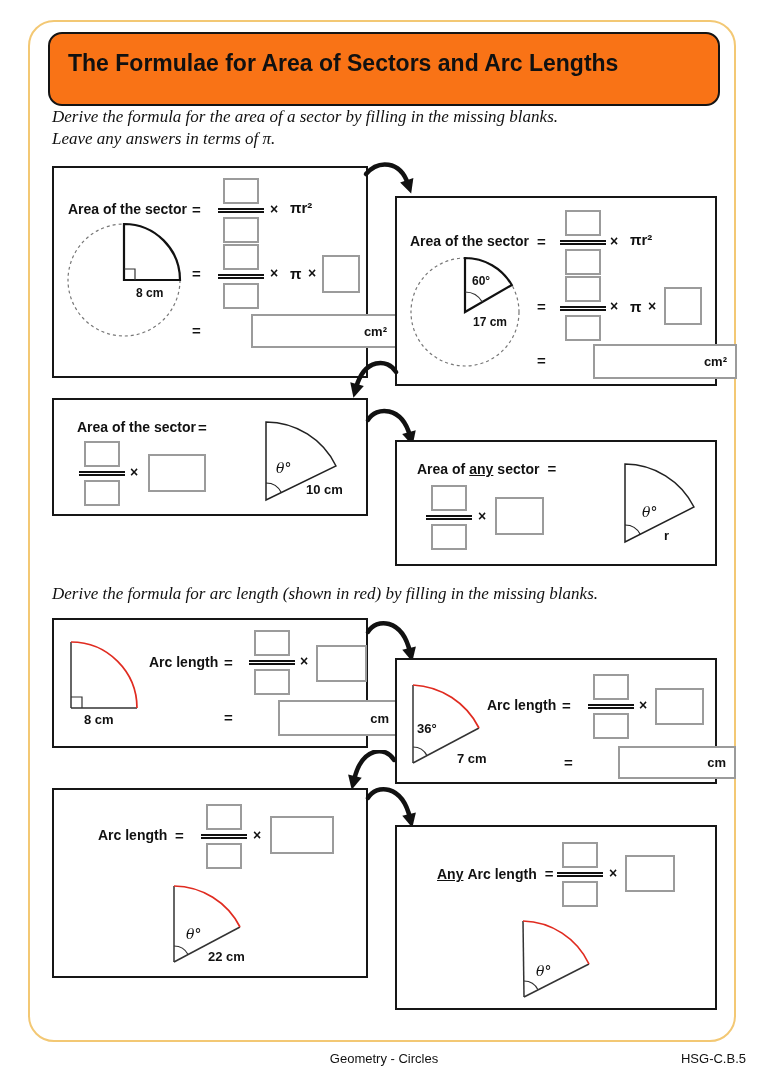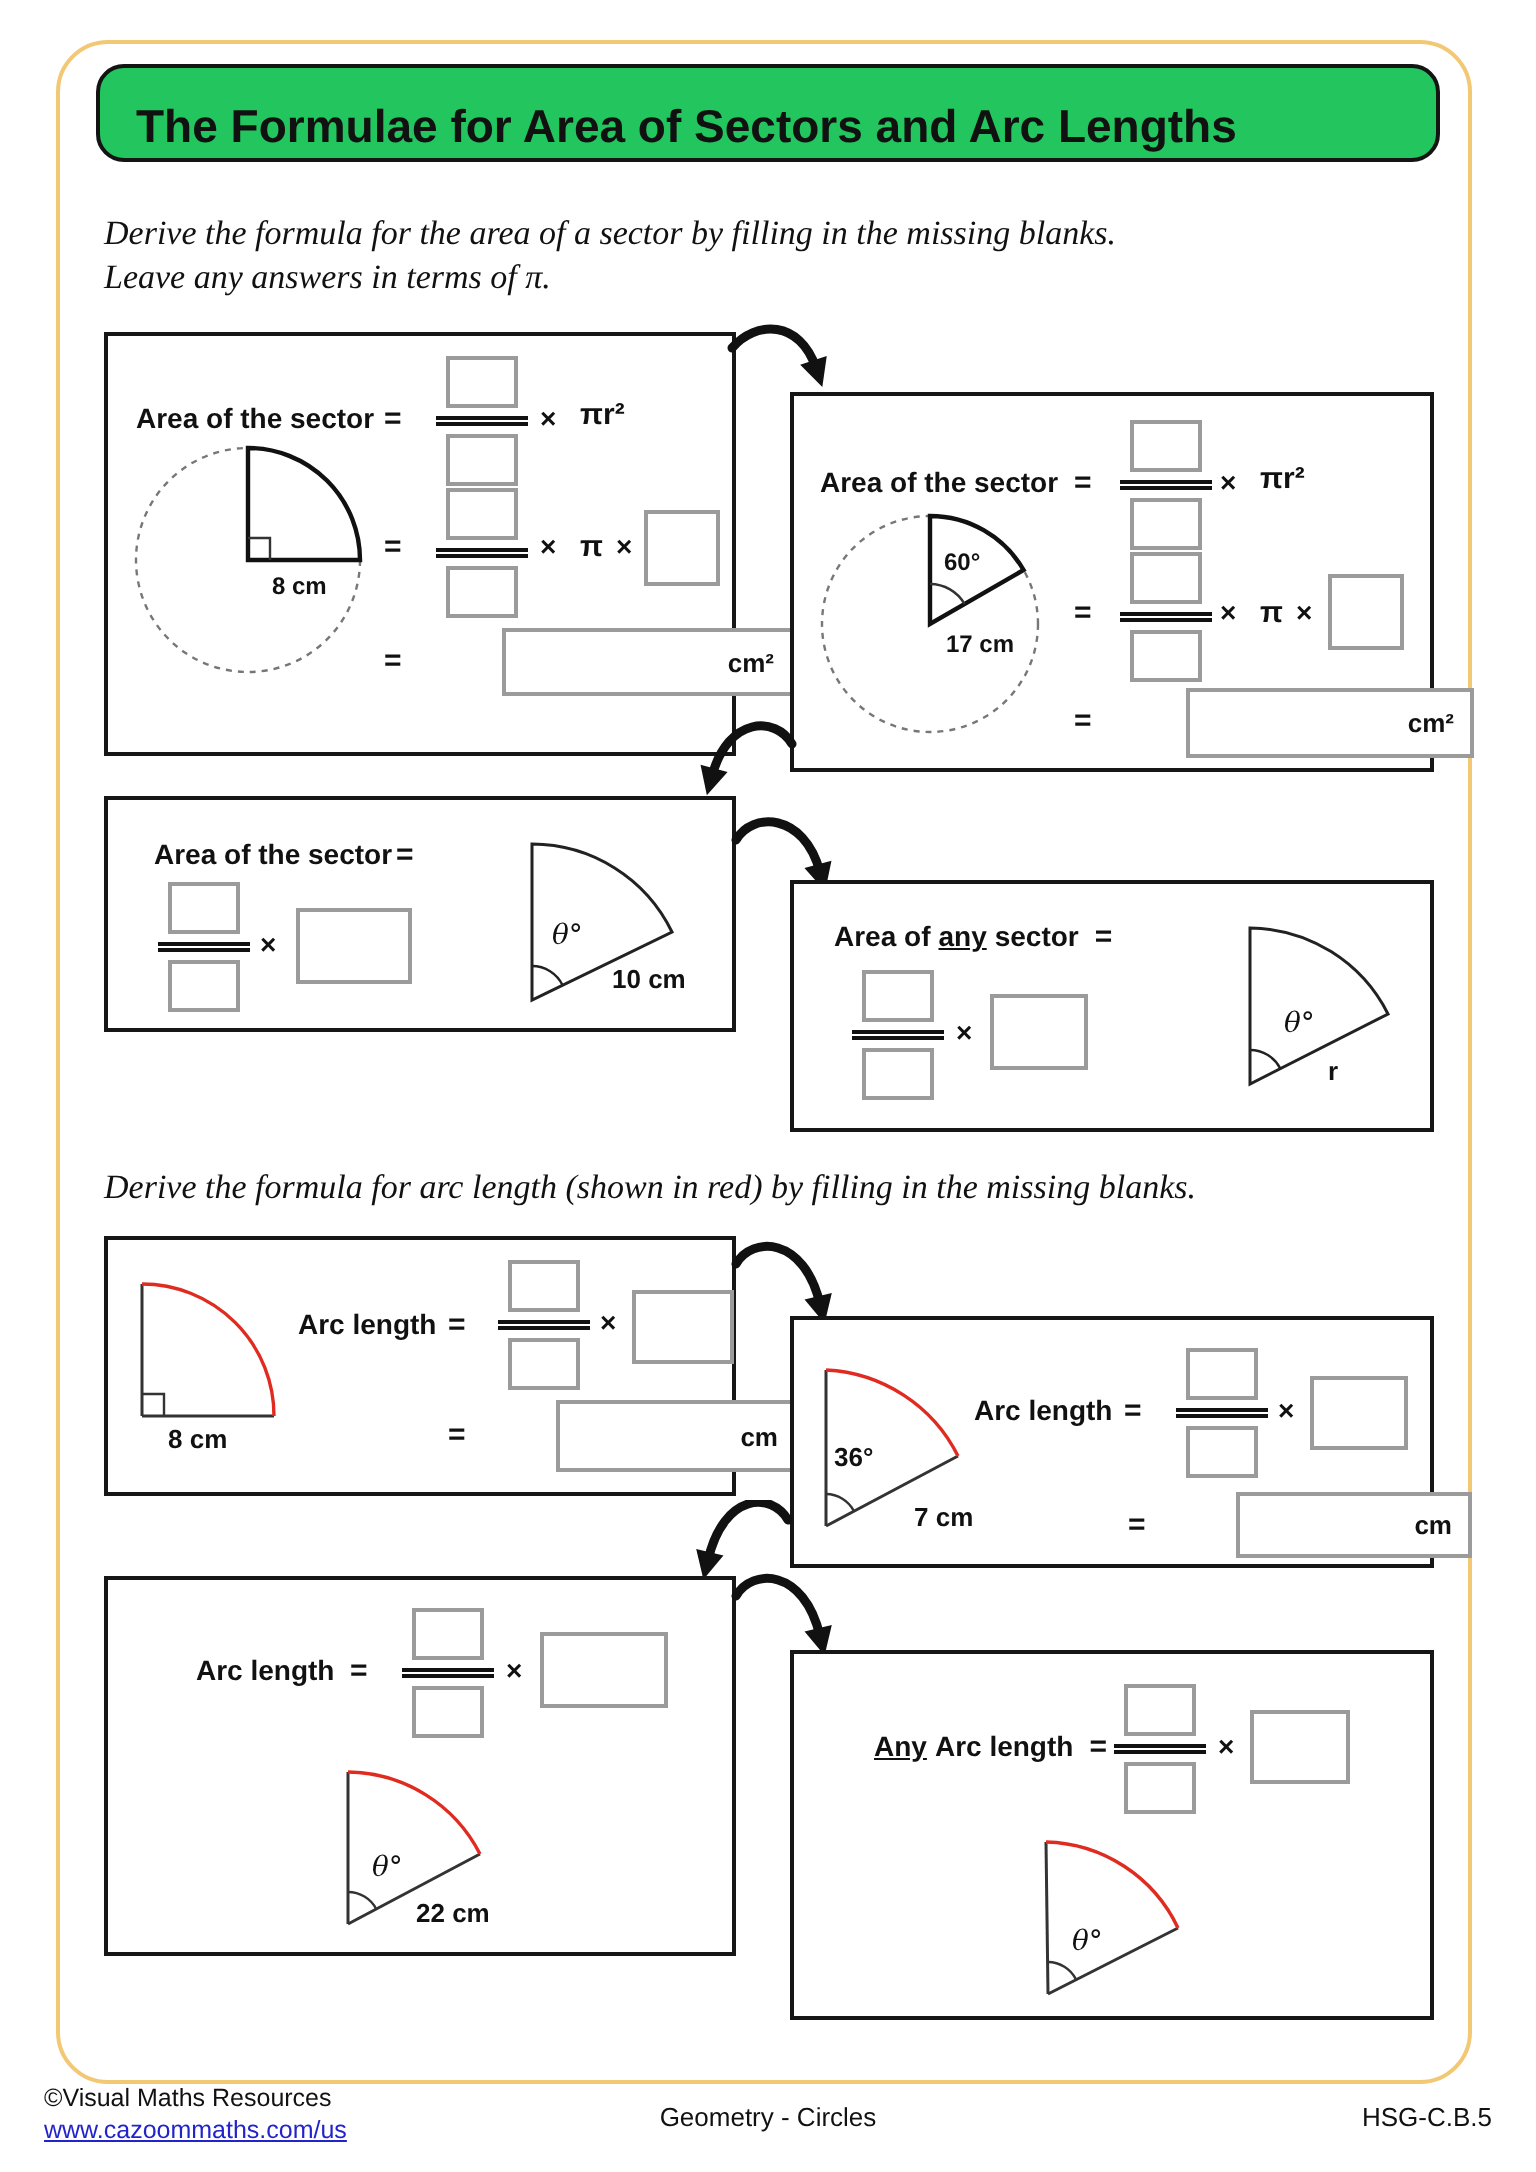--- a/index.html
+++ b/index.html
@@ -1,20 +1,20 @@
 <!DOCTYPE html>
 <html><head>
 <meta charset="utf-8">
 <style>
   html,body{margin:0;padding:0;background:#fff;}
   .page{position:relative;width:768px;height:1086px;background:#fff;overflow:hidden;
         font-family:"Liberation Sans",sans-serif;color:#111;}
   .frame{position:absolute;left:28px;top:20px;width:708px;height:1022px;
          border:2px solid #F3C874;border-radius:26px;box-sizing:border-box;}
-  .titlebox{position:absolute;left:48px;top:32px;width:672px;height:49px;background:#22c55e;
+  .titlebox{position:absolute;left:48px;top:32px;width:672px;height:74px;background:#f97316;
             border:2px solid #141414;border-radius:14px;box-sizing:border-box;}
   .title{position:absolute;left:18px;top:0;line-height:58px;font-size:23px;font-weight:bold;white-space:nowrap;}
   .logo{position:absolute;right:10px;top:5px;width:64px;text-align:center;}
   .logo-mark{display:block;margin:2px auto 0;}
   .logo-word{display:block;font-family:"Liberation Serif",serif;font-weight:bold;font-size:12px;margin-top:0;}
   .instr{position:absolute;font-family:"Liberation Serif",serif;font-style:italic;font-size:17px;line-height:22px;white-space:nowrap;}
   .wbox{position:absolute;border:2px solid #161616;background:#fff;box-sizing:border-box;}
   .lbl{position:absolute;font-weight:bold;font-size:14px;white-space:nowrap;}
   .sym{position:absolute;font-weight:bold;font-size:15px;white-space:nowrap;}
   .dlab{position:absolute;font-weight:bold;font-size:13px;white-space:nowrap;}
@@ -300,20 +300,16 @@
 
     <svg class="diagram" style="left:112px;top:86px;" width="95" height="95" viewBox="0 0 95 95">
       <path d="M15,84 L14,8" fill="none" stroke="#333" stroke-width="1.5"></path>
       <path d="M15,84 L80,51" fill="none" stroke="#333" stroke-width="1.5"></path>
       <path d="M14,8 A75,75 0 0 1 80,51" fill="none" stroke="#E02B20" stroke-width="1.7"></path>
       <path d="M15,68 A16,16 0 0 1 29,76.7" fill="none" stroke="#333" stroke-width="1.2"></path>
     </svg>
     <span class="theta" style="left:139px;top:136px;">θ°</span>
   </div>
 
-  <div class="footer-left">
-    <div>©Visual Maths Resources</div>
-    <div><a class="footer-link">www.cazoommaths.com/us</a></div>
-  </div>
   <div class="footer-center">Geometry - Circles</div>
   <div class="footer-right">HSG-C.B.5</div>
 
 </div>
 
 </body></html>

